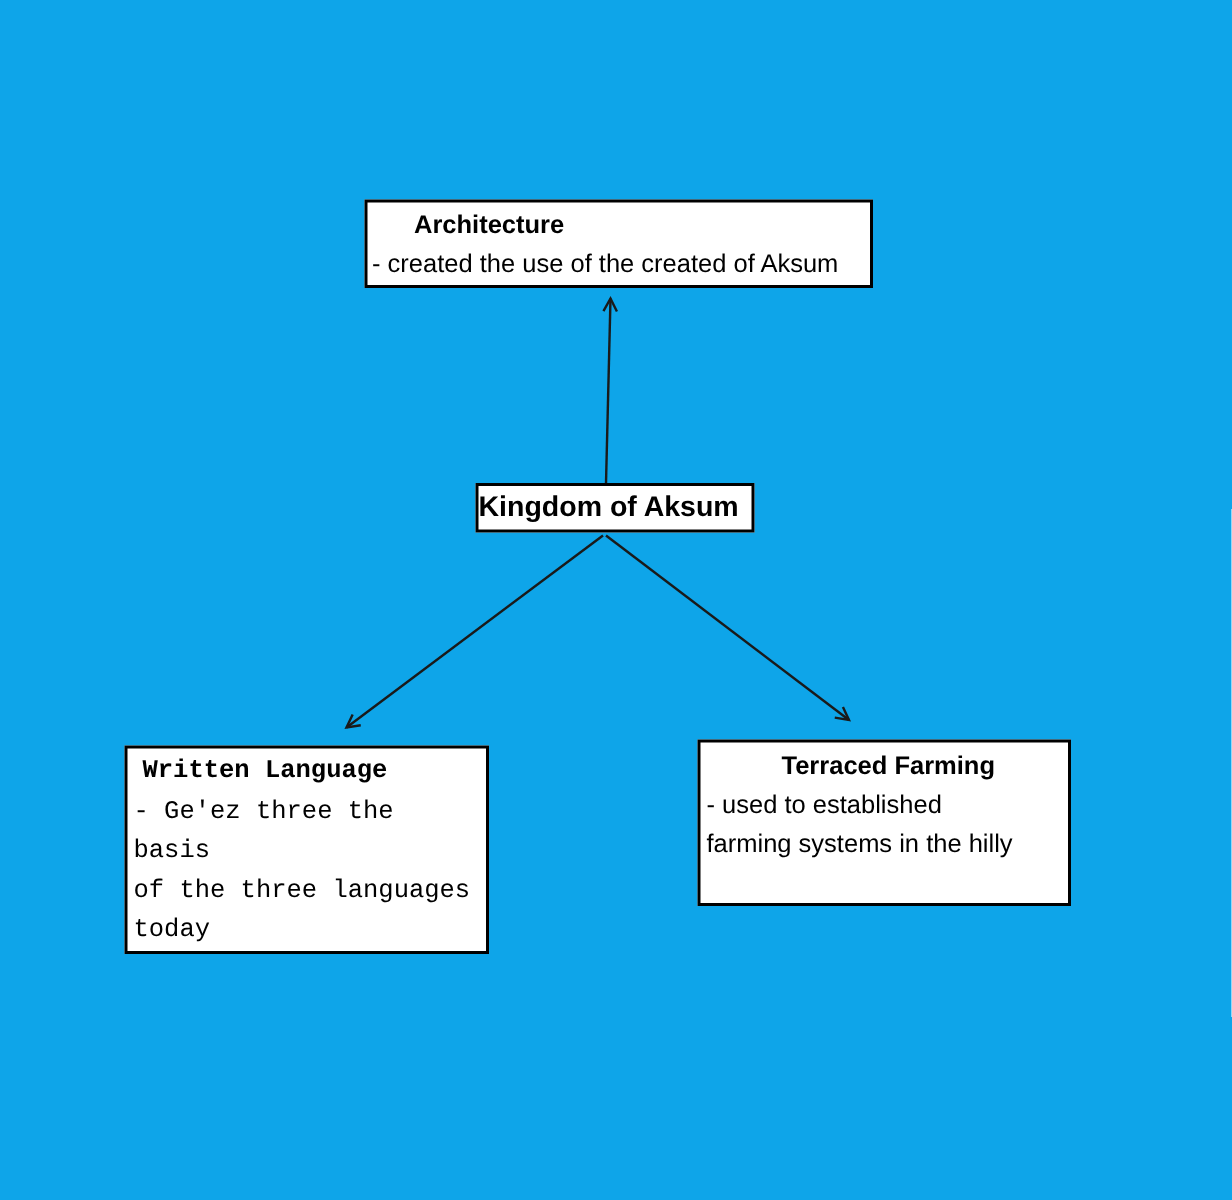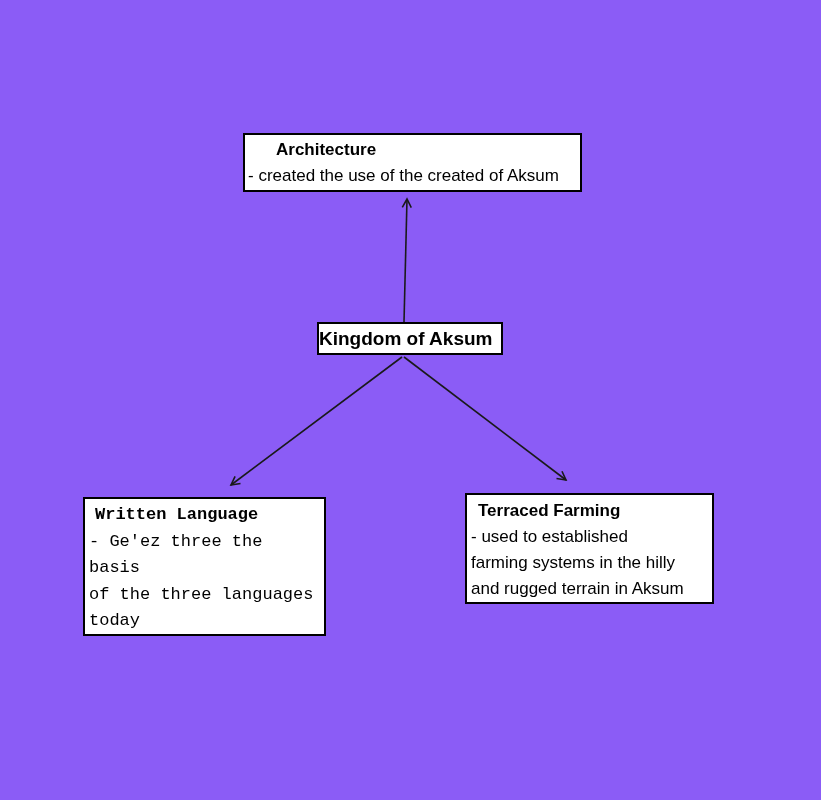--- a/index.html
+++ b/index.html
@@ -4,21 +4,21 @@
 <style>
   html, body {
     margin: 0;
     padding: 0;
     background: #ffffff;
   }
   .canvas {
     position: relative;
     width: 821px;
     height: 800px;
-    background: #8b5cf6;
+    background: #0ea5e9;
     font-family: "Liberation Sans", sans-serif;
     color: #000000;
     overflow: hidden;
   }
   .arrow-layer {
     position: absolute;
     left: 0;
     top: 0;
     width: 821px;
     height: 800px;
@@ -80,20 +80,21 @@
   .node-terraced {
     left: 465px;
     top: 493px;
     width: 249px;
     height: 111px;
     padding: 3px 4px;
     line-height: 26px;
   }
   .node-terraced .title {
     padding-left: 7px;
+    margin-left: 43px;
   }
 </style>
 </head>
 <body>
 
 <div class="canvas">
 
   <svg class="arrow-layer" width="821" height="800" viewBox="0 0 821 800" xmlns="http://www.w3.org/2000/svg">
     <defs>
       <marker id="ah" viewBox="0 0 14 14" refX="12" refY="7" markerWidth="14" markerHeight="14" markerUnits="userSpaceOnUse" orient="auto">
@@ -118,16 +119,15 @@
     <div class="title">Written Language</div>
     <div class="line">- Ge'ez three the basis</div>
     <div class="line">of the three languages</div>
     <div class="line">today</div>
   </div>
 
   <div class="node node-terraced">
     <div class="title">Terraced Farming</div>
     <div class="line">- used to established</div>
     <div class="line">farming systems in the hilly</div>
-    <div class="line">and rugged terrain in Aksum</div>
   </div>
 
 </div>
 
 </body></html>

